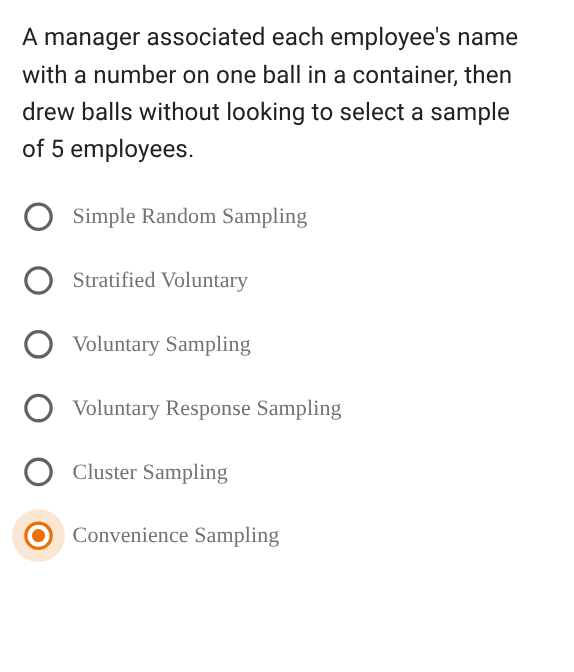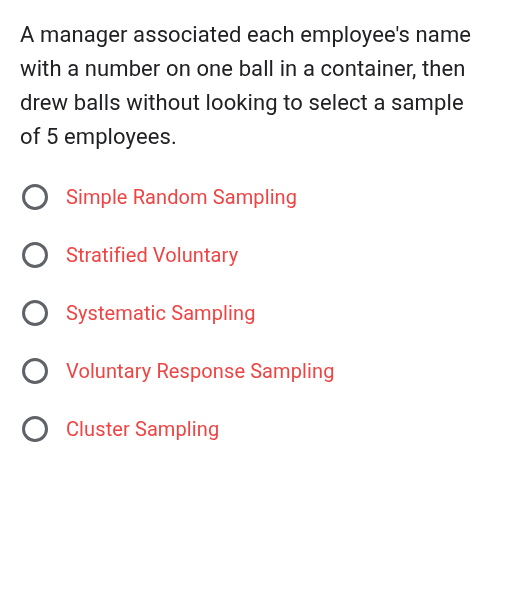--- a/index.html
+++ b/index.html
@@ -75,22 +75,23 @@
     border-radius: 50%;
     background: rgba(232,113,10,0.18);
     display: none;
     pointer-events: none;
   }
   .option.selected .halo {
     display: block;
   }
   .option-label {
     font-size: 20px;
-    color: #ef4444;
+    color: #737373;
     letter-spacing: 0.1px;
+    font-family: Liberation Serif, serif;
   }
 </style>
 </head>
 <body>
 
 <div class="page">
   <div class="question">A manager associated each employee's name with a number on one ball in a container, then drew balls without looking to select a sample of 5 employees.</div>
   <div class="options">
 
     <div class="option">
@@ -110,36 +111,44 @@
       </div>
       <span class="option-label">Stratified Voluntary</span>
     </div>
 
     <div class="option">
       <div class="radio">
 
         <span class="radio-outer"></span>
 
       </div>
-      <span class="option-label">Systematic Sampling</span>
+      <span class="option-label">Voluntary Sampling</span>
     </div>
 
     <div class="option">
       <div class="radio">
 
         <span class="radio-outer"></span>
 
       </div>
       <span class="option-label">Voluntary Response Sampling</span>
     </div>
 
     <div class="option">
       <div class="radio">
 
         <span class="radio-outer"></span>
 
       </div>
       <span class="option-label">Cluster Sampling</span>
     </div>
 
+    <div class="option selected">
+      <div class="radio">
+        <span class="halo"></span>
+        <span class="radio-outer"></span>
+        <span class="radio-inner"></span>
+      </div>
+      <span class="option-label">Convenience Sampling</span>
+    </div>
 
   </div>
 </div>
 
 </body></html>

